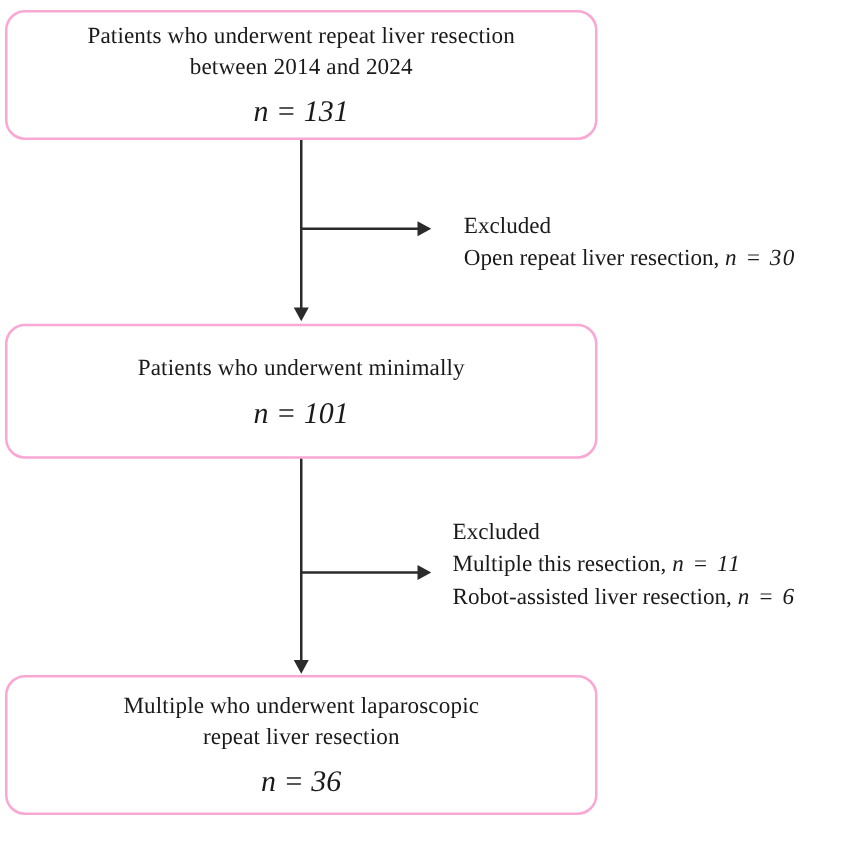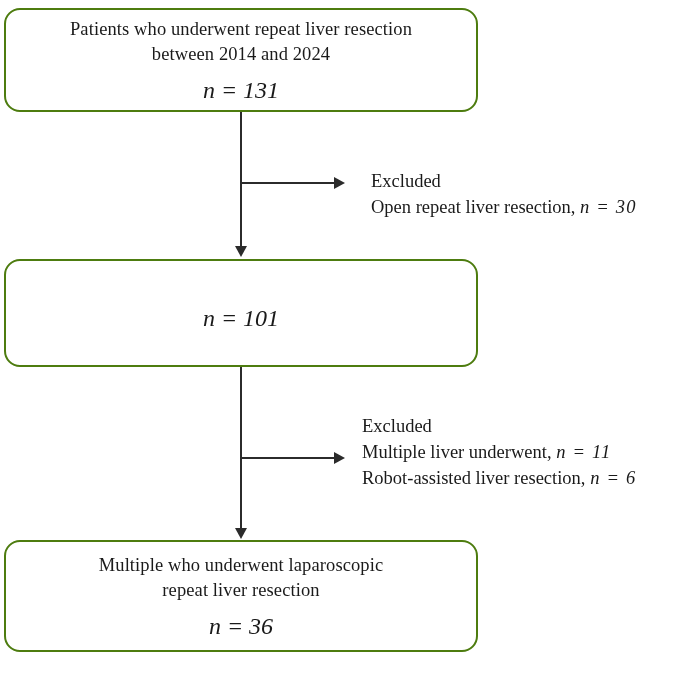--- a/index.html
+++ b/index.html
@@ -17,21 +17,21 @@
     width: 685px;
     height: 691px;
     background: #ffffff;
     overflow: hidden;
   }
 
   
   .node-box {
     position: absolute;
     box-sizing: border-box;
-    border: 2px solid #4d7c0f;
+    border: 2px solid #f9a8d4;
     border-radius: 16px;
     background: #ffffff;
     display: flex;
     flex-direction: column;
     align-items: center;
     justify-content: center;
     text-align: center;
   }
   .node-line {
     font-size: 18.5px;
@@ -139,32 +139,33 @@
 
   <div class="exclusion" id="exclusion-1">
     <div class="ex-line">Excluded</div>
     <div class="ex-line">
       <span>Open repeat liver resection,</span>
       <em>n = 30</em>
     </div>
   </div>
 
   <div class="node-box" id="box-2">
+    <div class="node-line">Patients who underwent minimally</div>
     <div class="node-count">n = 101</div>
   </div>
 
   <div class="v-line" id="trunk-2"></div>
   <div class="arrow-down" id="trunk-2-head"></div>
   <div class="h-line" id="branch-2"></div>
   <div class="arrow-right" id="branch-2-head"></div>
 
   <div class="exclusion" id="exclusion-2">
     <div class="ex-line">Excluded</div>
     <div class="ex-line">
-      <span>Multiple liver underwent,</span>
+      <span>Multiple this resection,</span>
       <em>n = 11</em>
     </div>
     <div class="ex-line">
       <span>Robot-assisted liver resection,</span>
       <em>n = 6</em>
     </div>
   </div>
 
   <div class="node-box" id="box-3">
     <div class="node-line">Multiple who underwent laparoscopic</div>

